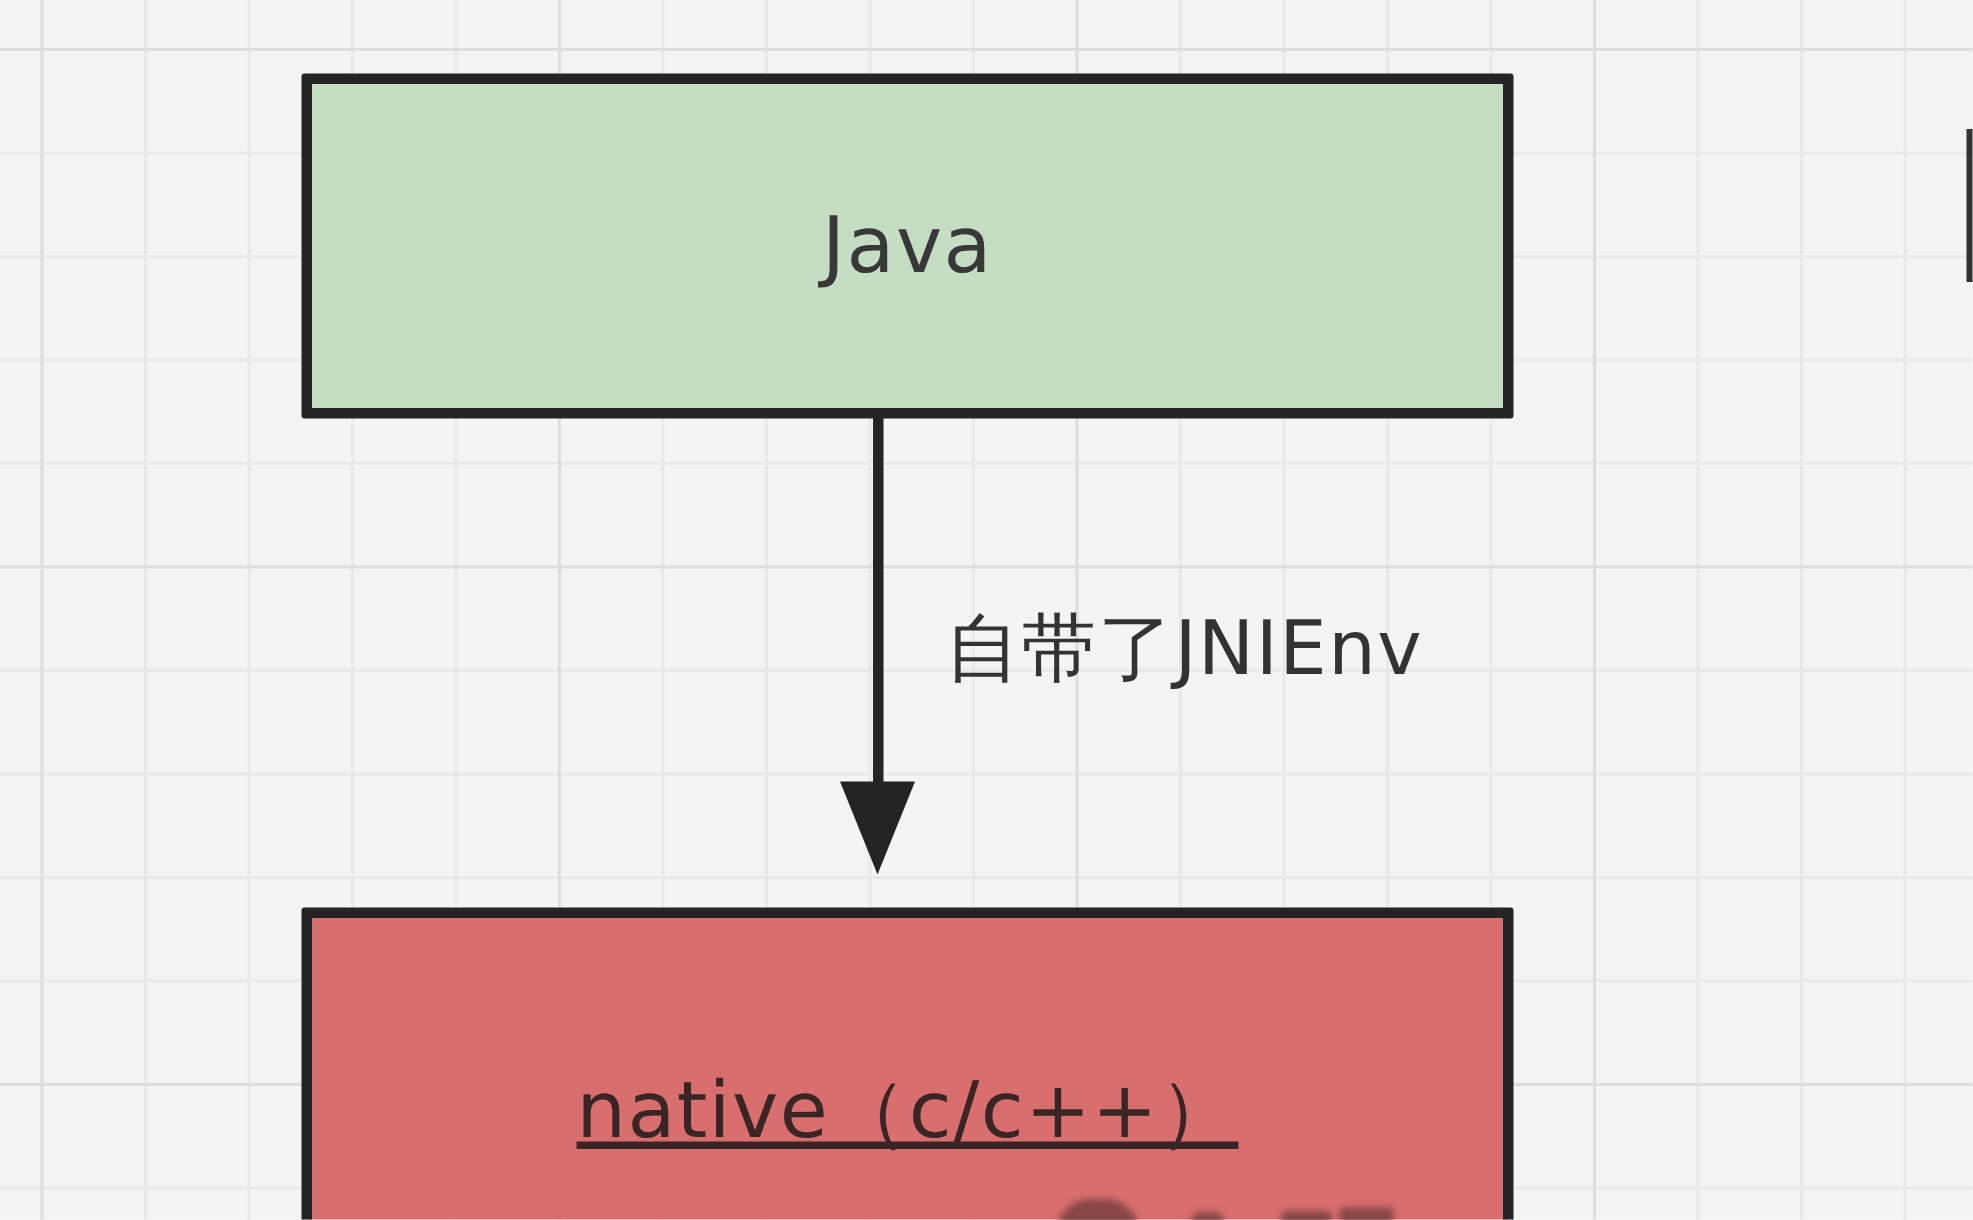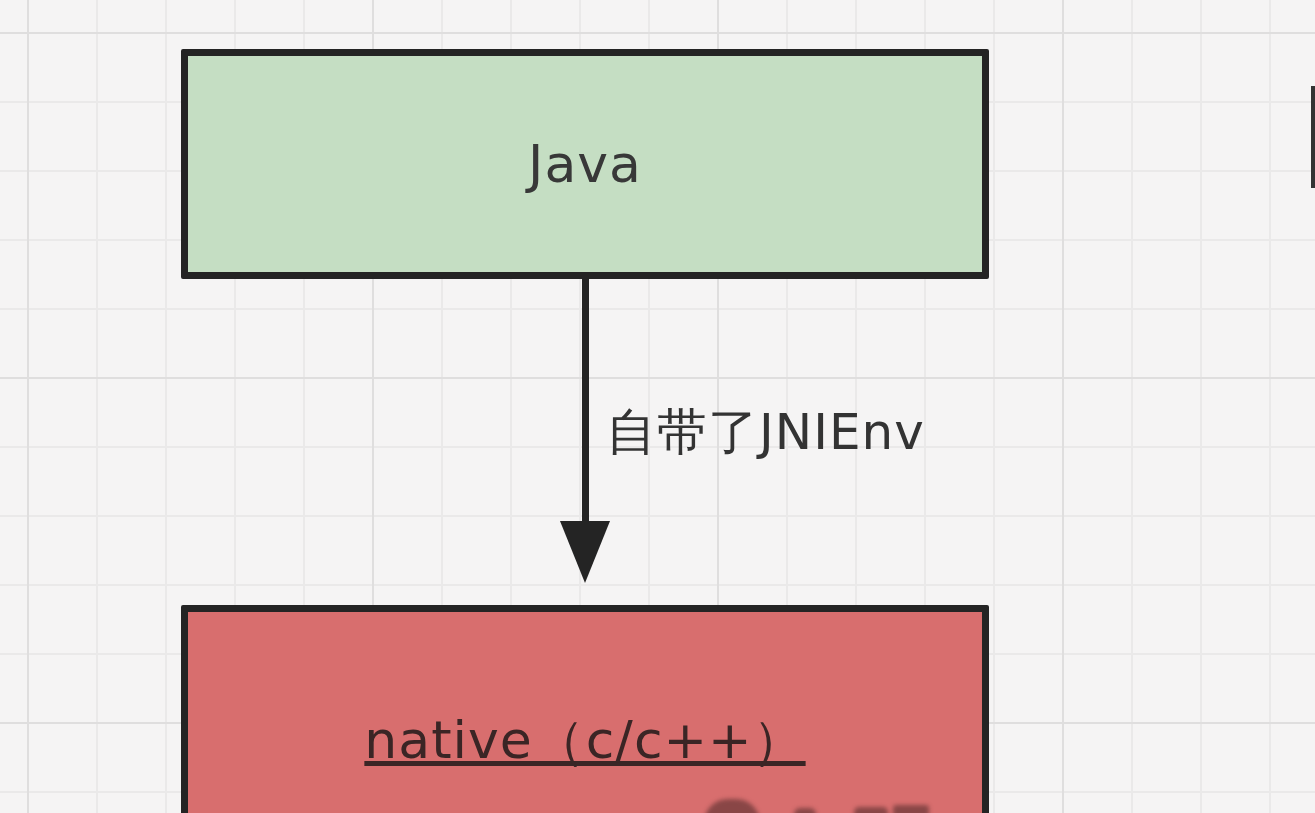--- a/index.html
+++ b/index.html
@@ -24,20 +24,21 @@
   }
 
   .node {
     position: absolute;
     box-sizing: border-box;
     border: 7px solid #242424;
     display: flex;
     align-items: center;
     justify-content: center;
     border-radius: 2px;
+    margin-left: 20px;
   }
 
   .node-java {
     left: 181px;
     top: 49px;
     width: 808px;
     height: 230px;
     background: #c5dec3;
   }
 
@@ -76,21 +77,21 @@
     top: 521px;
     width: 0;
     height: 0;
     border-left: 25px solid transparent;
     border-right: 25px solid transparent;
     border-top: 62px solid #242424;
   }
 
   .edge-label {
     position: absolute;
-    left: 606px;
+    left: 630px;
     top: 399px;
     font-size: 50px;
     letter-spacing: 1px;
     color: #333333;
     white-space: nowrap;
   }
 
   
   .watermark {
     position: absolute;

